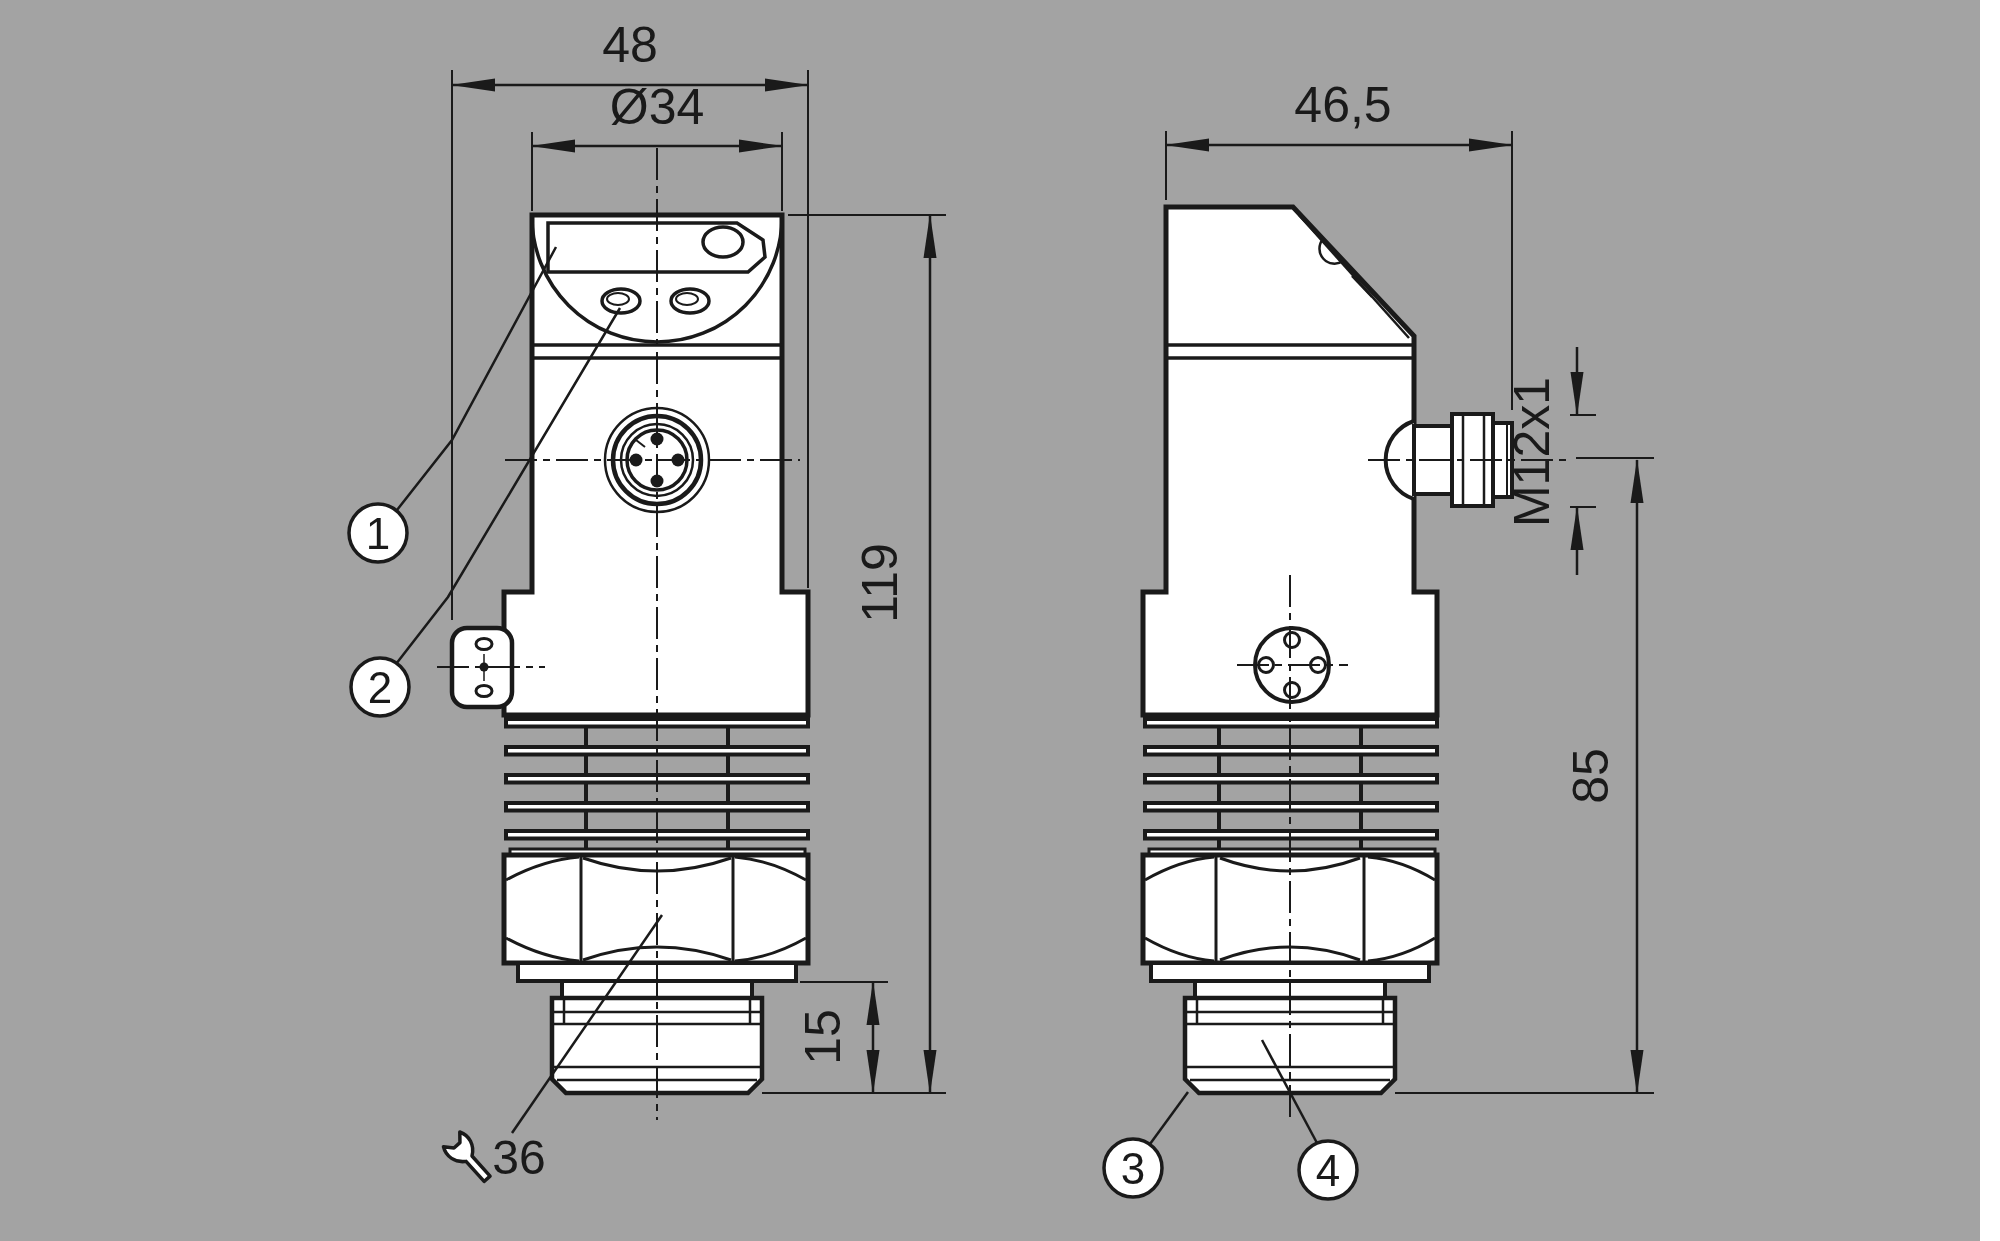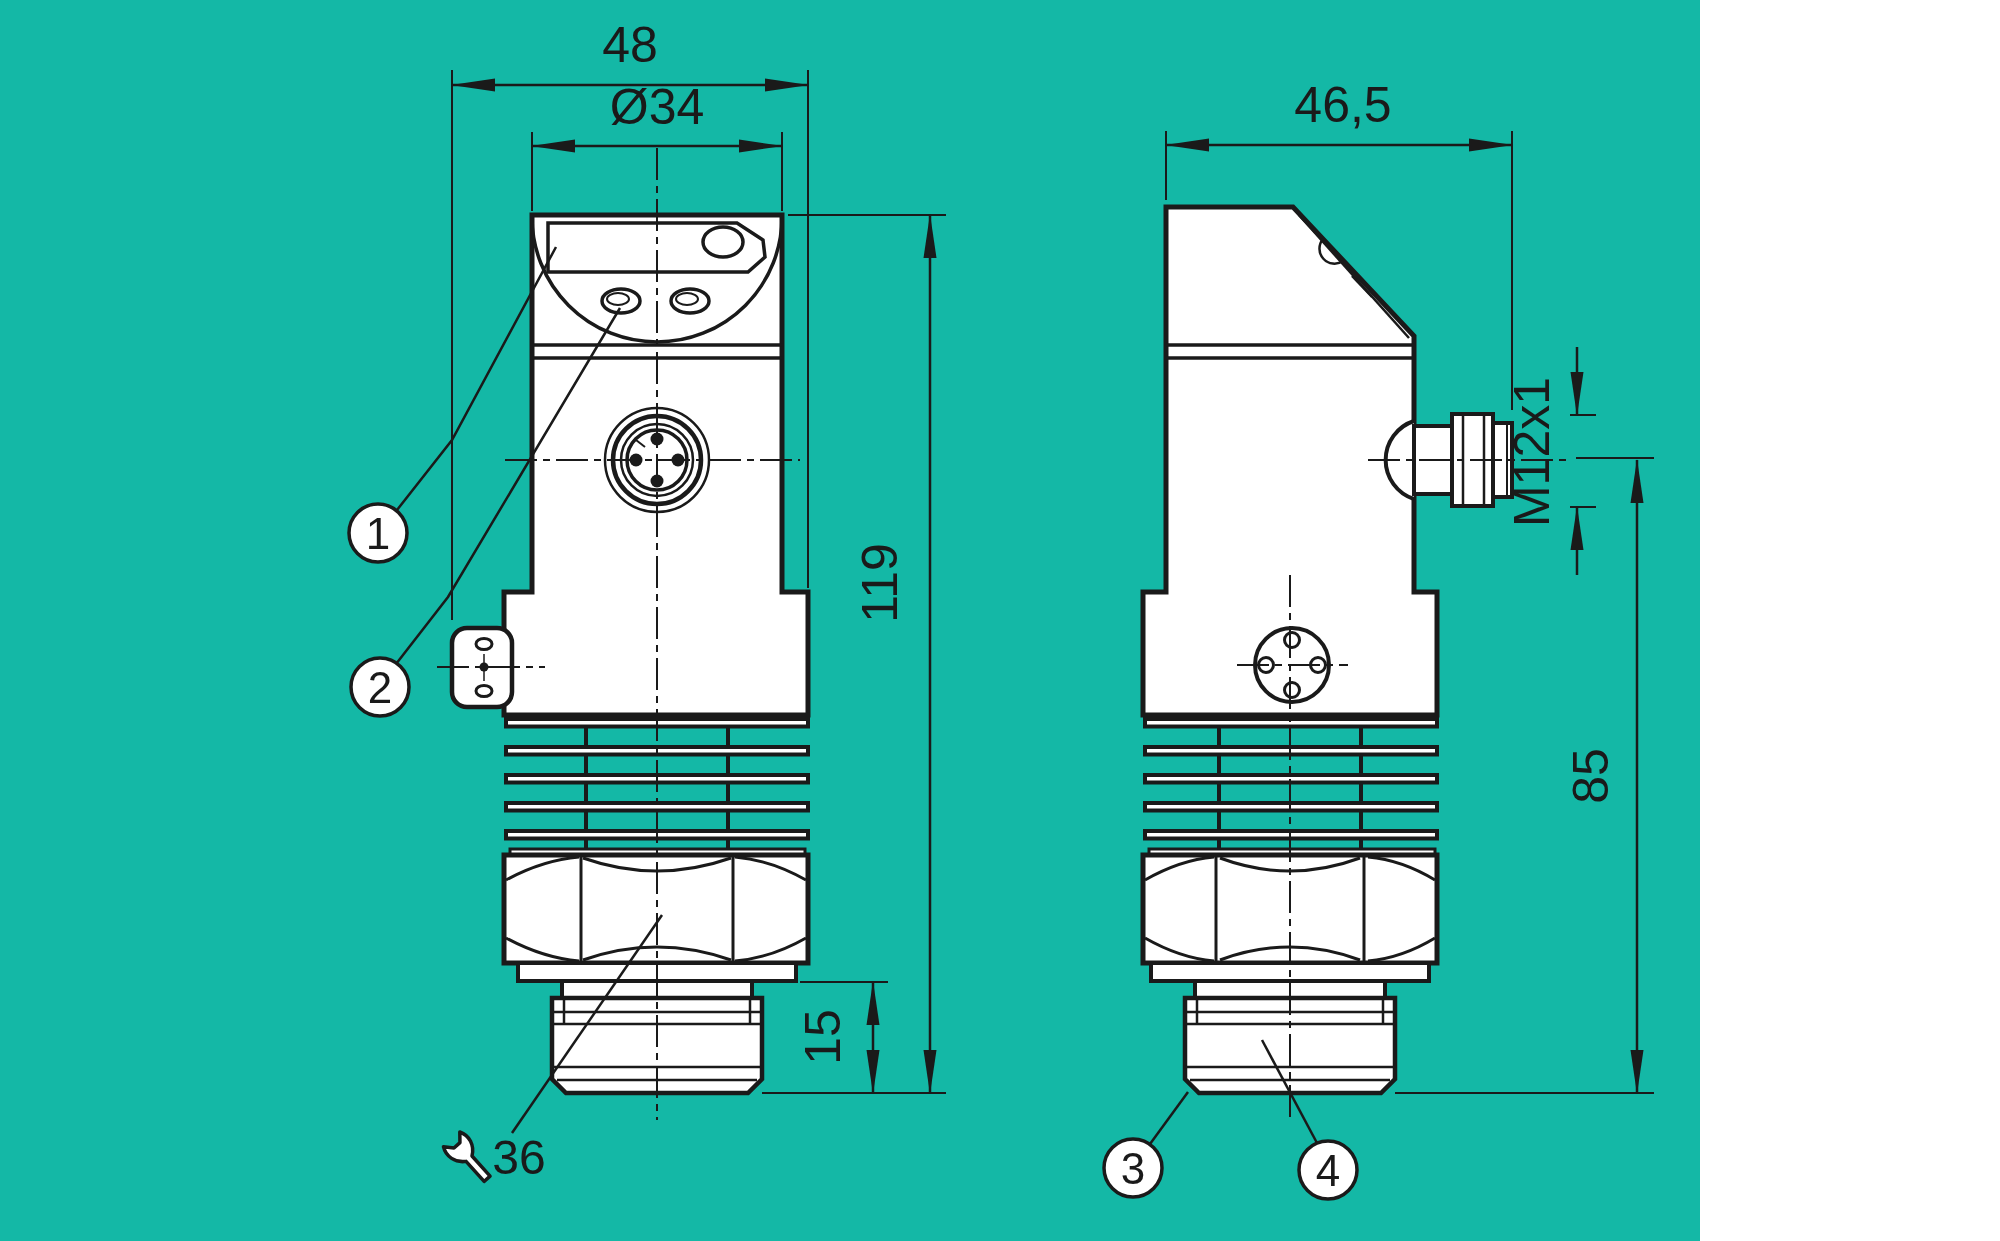--- a/index.html
+++ b/index.html
@@ -1,16 +1,16 @@
 <!DOCTYPE html>
 <html><head>
 <meta charset="utf-8">
 <style>
   html,body{margin:0;padding:0;background:#fff;}
-  .stage{width:1700px;height:1241px;background:#14b8a6;position:relative;font-family:"Liberation Sans",sans-serif;}
+  .stage{width:1980px;height:1241px;background:#a3a3a3;position:relative;font-family:"Liberation Sans",sans-serif;}
   svg text{font-family:"Liberation Sans","DejaVu Sans",sans-serif;fill:#1a1a1a;}
   .dim-text{font-size:50px;}
   .callout-text{font-size:44px;}
   .wrench-text{font-size:48px;}
 </style>
 </head>
 <body>
 
 <div class="stage">
 <svg width="2000" height="1241" viewBox="0 0 2000 1241">

